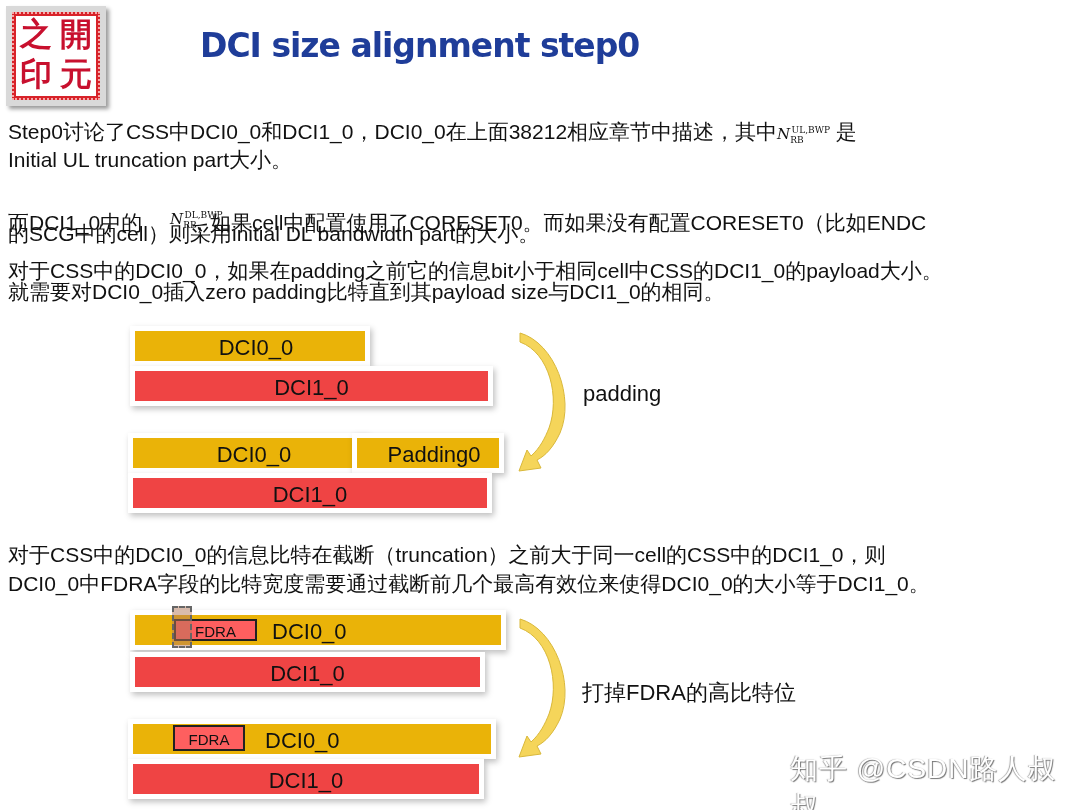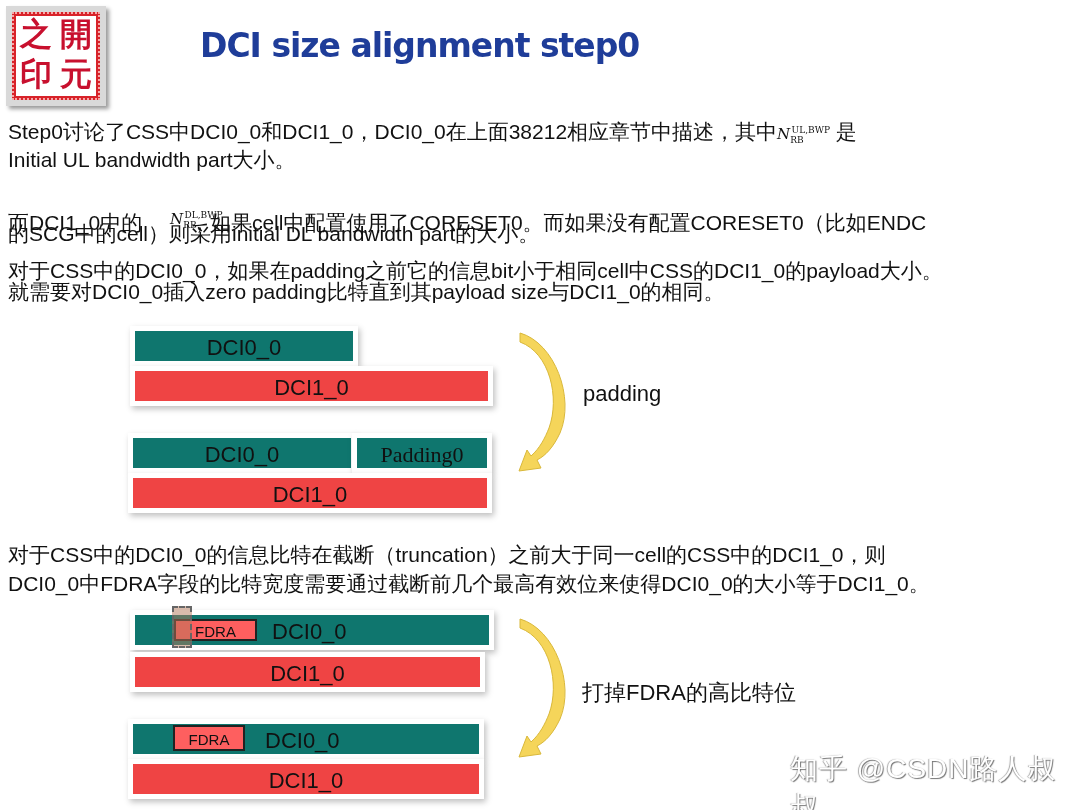--- a/index.html
+++ b/index.html
@@ -13,21 +13,21 @@
           display:grid; grid-template-columns:1fr 1fr; grid-template-rows:1fr 1fr; }
   .logo-grid span { color:#c8102e; font-weight:bold; font-size:32px; line-height:36px; text-align:center;
           font-family:"DejaVu Sans",sans-serif; }
   .title { position:absolute; left:200px; top:26px; font-size:33px; font-weight:bold; color:#1f3d99;
           font-family:"DejaVu Sans",sans-serif; letter-spacing:-1px; }
   .para { position:absolute; left:8px; font-size:21px; line-height:29px; white-space:nowrap; }
   .math { font-family:"DejaVu Serif",serif; font-style:italic; font-size:15px; position:relative; }
   .math sup, .math sub { font-style:normal; font-size:9px; }
   .bar { position:absolute; height:30px; font-size:22px; text-align:center; line-height:34px;
          box-shadow:0 0 0 5px #fff, 2px 3px 6px 5px rgba(0,0,0,0.25); }
-  .yellow { background:#0f766e; }
+  .yellow { background:#eab308;padding-left:12px; }
   .red { background:#ef4444; }
   .fdra { position:absolute; height:22px; background:#fe5f5f; border:2px solid #222; font-size:15px;
           line-height:22px; text-align:center; box-sizing:border-box; }
   .dash { position:absolute; border:2px dashed #666; background:rgba(180,120,90,0.5); }
   .side-label { position:absolute; font-size:22px; }
   .watermark { position:absolute; left:790px; top:750px; font-size:28px; color:#fff;
          text-shadow:1px 1px 1px #777, -1px 0 1px #aaa; letter-spacing:1px; }
   svg.arrow { position:absolute; }
 </style>
 </head>
@@ -41,32 +41,32 @@
     <span>印</span>
     <span>元</span>
   </div>
 </div>
 
 <div class="title">DCI size alignment step0</div>
 
 <div class="para" style="top:116px;">
   <span>Step0讨论了CSS中DCI0_0和DCI1_0，DCI0_0在上面38212相应章节中描述，其中</span><span class="math"><span>N</span><sub>RB</sub><sup style="margin-left:-12px;">UL,BWP</sup></span><span> 是</span>
 </div>
-<div class="para" style="top:145px;">Initial UL bandwidth part大小。</div>
+<div class="para" style="top:145px;">Initial UL truncation part大小。</div>
 
 <div class="para" style="top:208px; white-space:pre;">而DCI1_0中的        ，如果cell中配置使用了CORESET0。而如果没有配置CORESET0（比如ENDC</div>
 <div class="math" style="position:absolute; left:170px; top:210px;"><span>N</span><sub>RB</sub><sup style="margin-left:-12px;margin-top:28px;">DL,BWP</sup></div>
 <div class="para" style="top:219px;">的SCG中的cell）则采用initial DL bandwidth part的大小。</div>
 <div class="para" style="top:256px;">对于CSS中的DCI0_0，如果在padding之前它的信息bit小于相同cell中CSS的DCI1_0的payload大小。</div>
 <div class="para" style="top:277px;">就需要对DCI0_0插入zero padding比特直到其payload size与DCI1_0的相同。</div>
 
 <div class="bar yellow" style="left:135px; top:331px; width:218px;">DCI0_0</div>
 <div class="bar red" style="left:135px; top:371px; width:353px;">DCI1_0</div>
 <div class="bar yellow" style="left:133px; top:438px; width:218px;">DCI0_0</div>
-<div class="bar yellow" style="left:357px; top:438px; width:130px;font-family:Liberation Serif, serif;">Padding0</div>
+<div class="bar yellow" style="left:357px; top:438px; width:130px;">Padding0</div>
 <div class="bar red" style="left:133px; top:478px; width:354px;">DCI1_0</div>
 
 <svg class="arrow" style="left:515px; top:328px;" width="60" height="150" viewBox="0 0 60 150">
   <path d="M5,5 C40,15 60,70 45,105 C38,120 30,128 22,132 L26,140 L4,143 L12,122 L16,128 C25,120 30,110 34,100 C45,70 35,25 5,14 Z" fill="#f5d55a" stroke="#d9b83a" stroke-width="1"></path>
 </svg>
 <div class="side-label" style="left:583px; top:381px;">padding</div>
 
 <div class="para" style="top:540px;">对于CSS中的DCI0_0的信息比特在截断（truncation）之前大于同一cell的CSS中的DCI1_0，则</div>
 <div class="para" style="top:569px;">DCI0_0中FDRA字段的比特宽度需要通过截断前几个最高有效位来使得DCI0_0的大小等于DCI1_0。</div>
 

